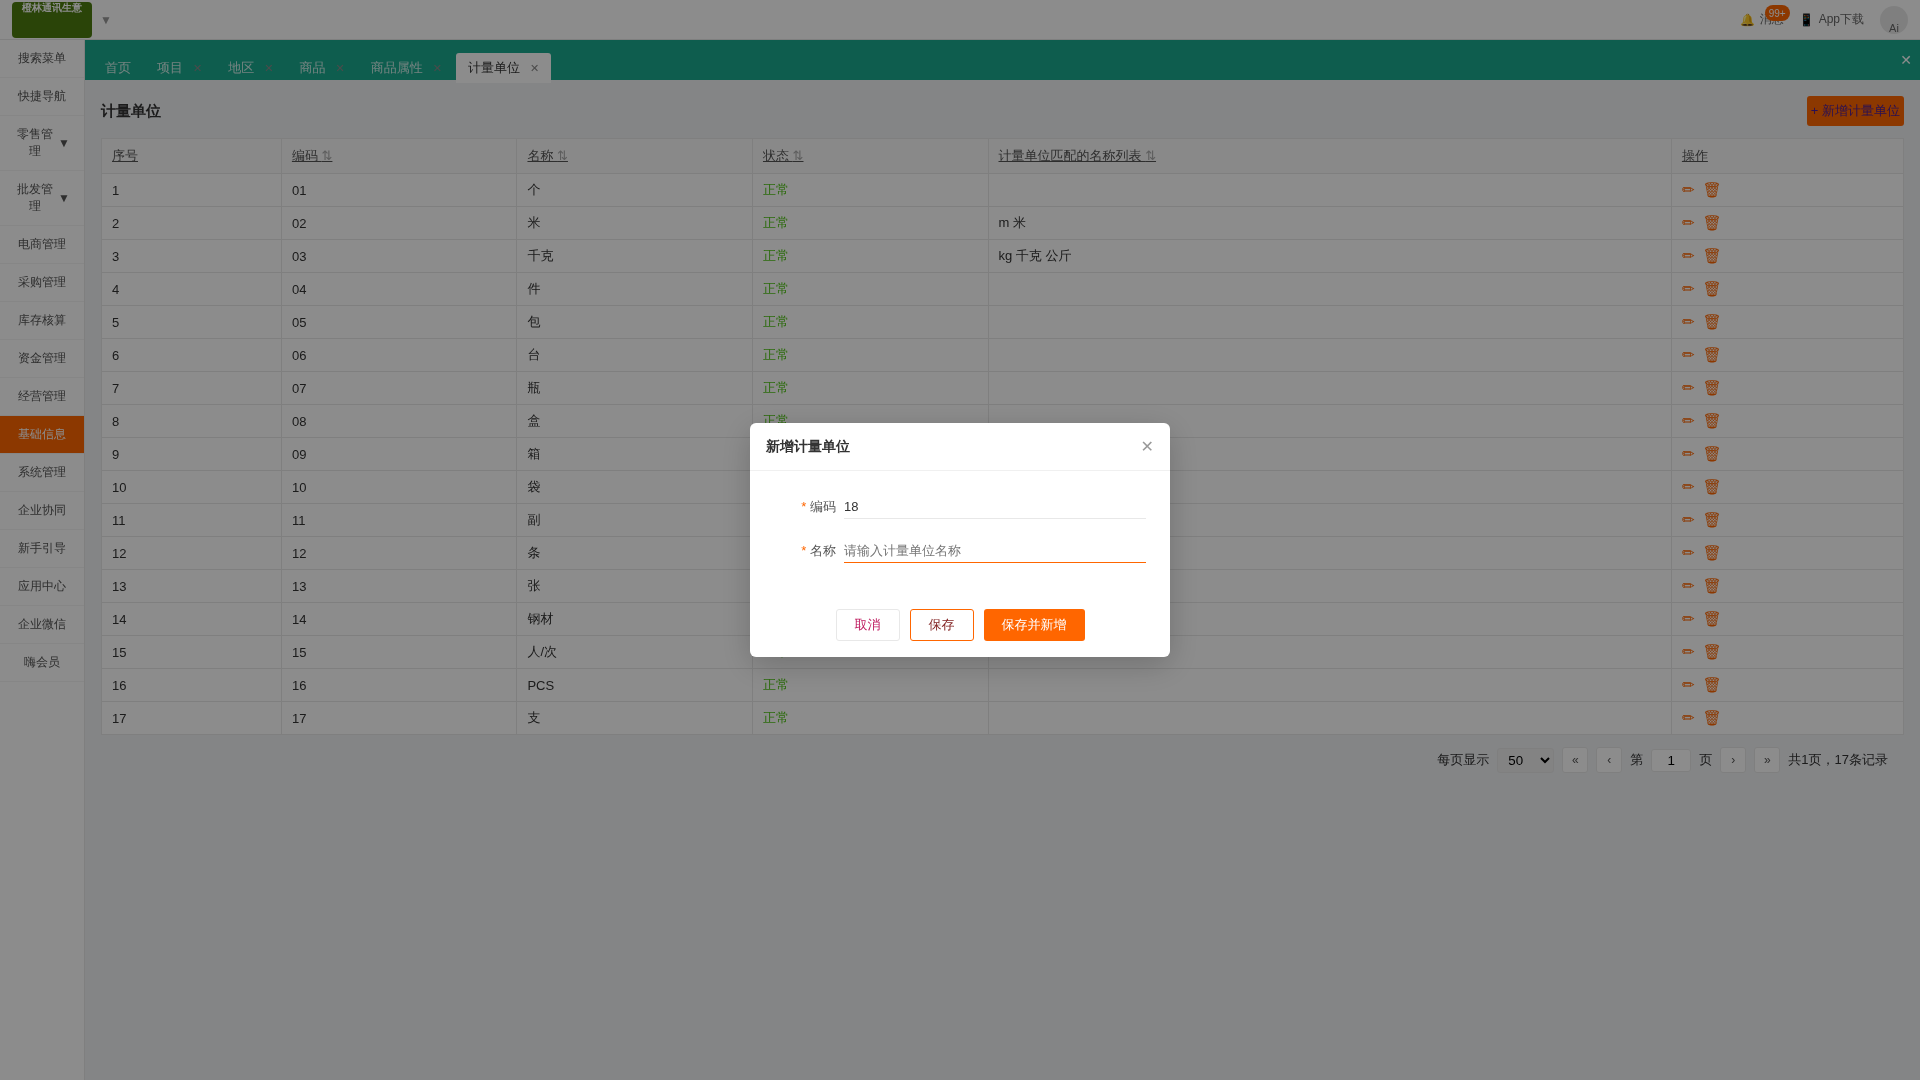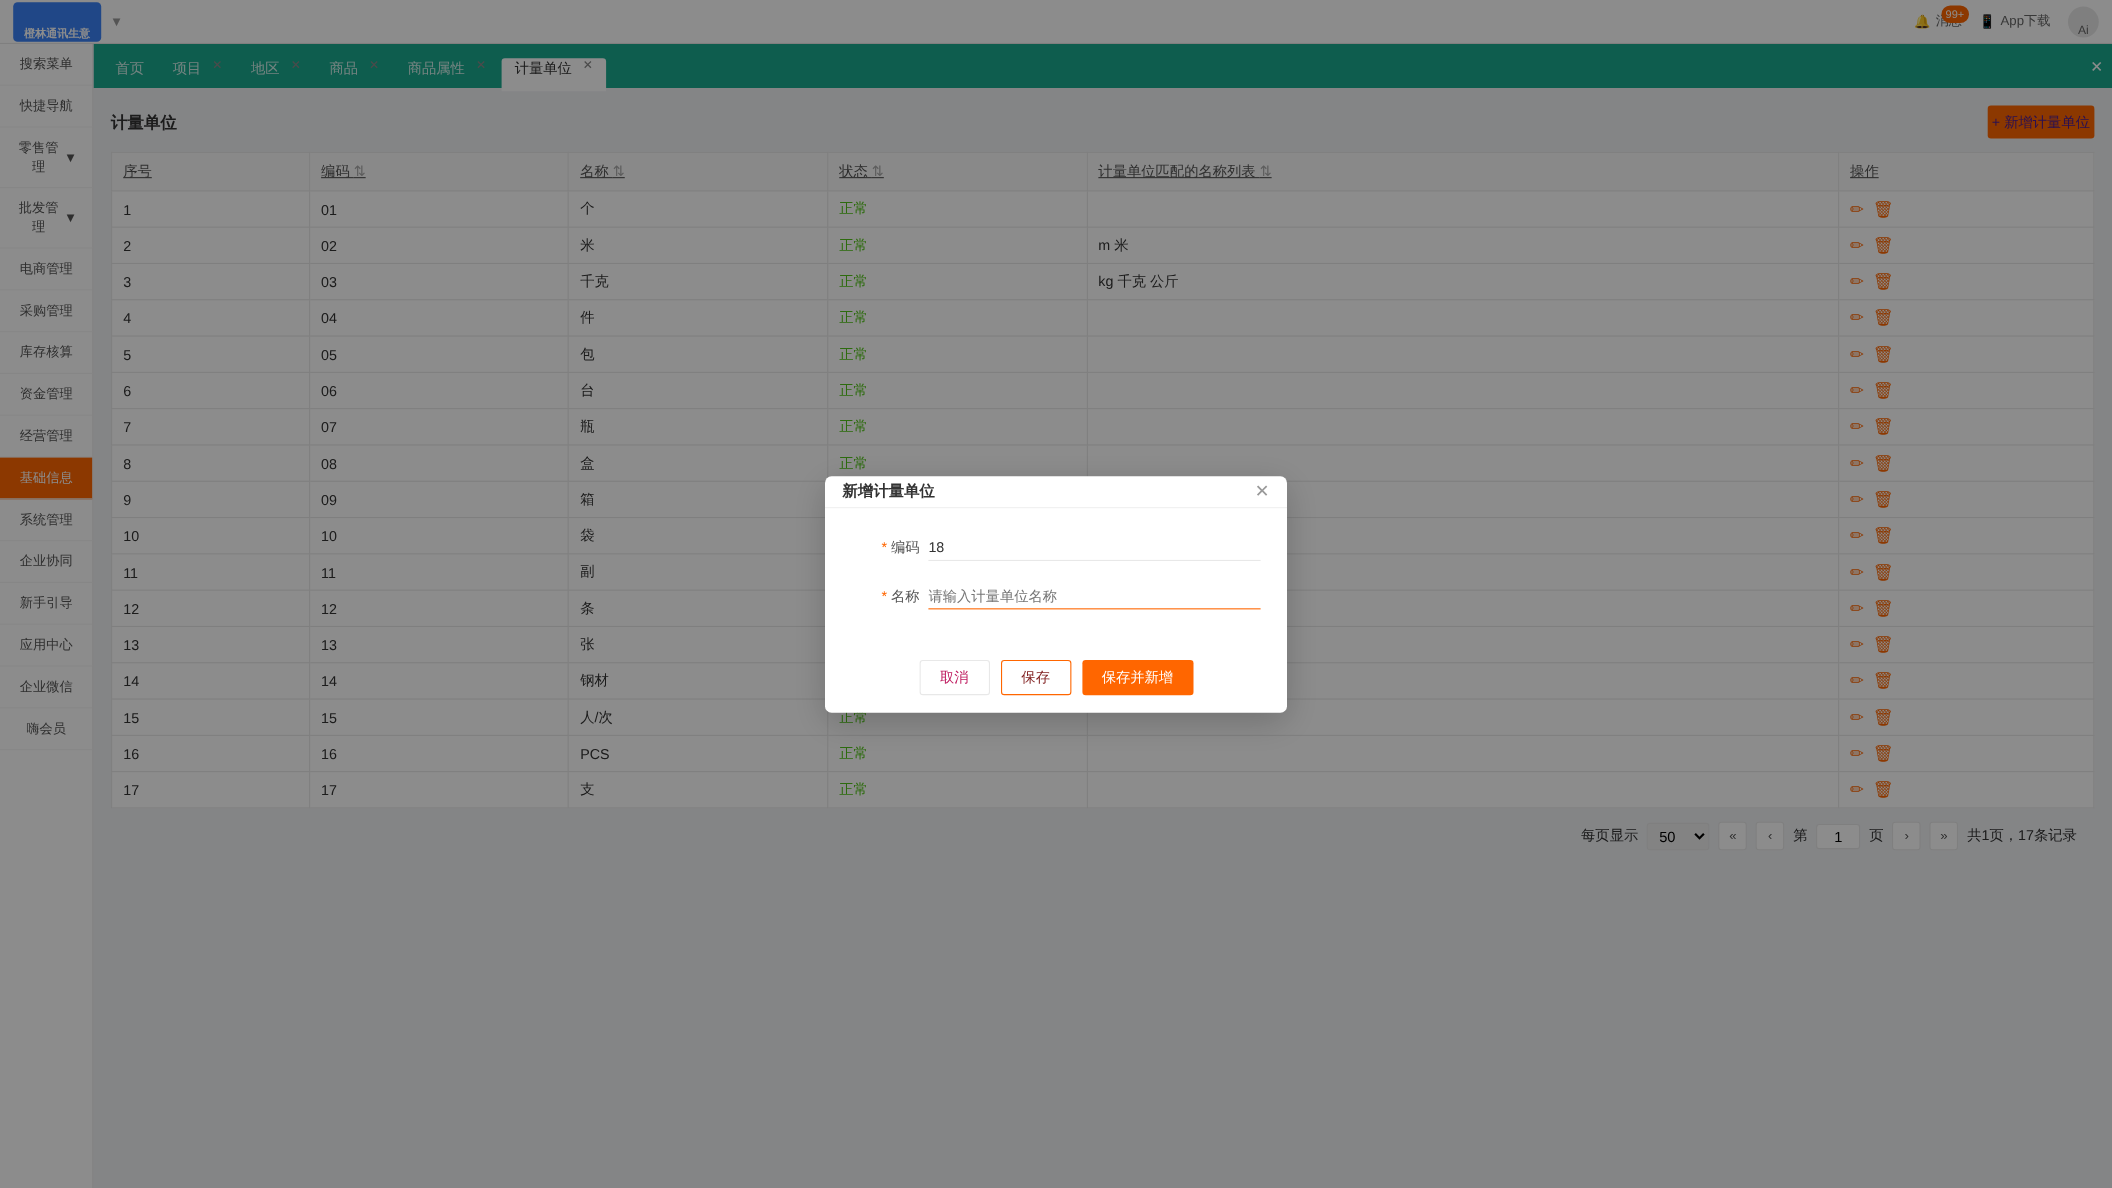--- a/index.html
+++ b/index.html
@@ -4,41 +4,41 @@
   <style>
     * { box-sizing: border-box; margin: 0; padding: 0; }
     body { font-family: "Microsoft YaHei", "PingFang SC", sans-serif; font-size: 13px; background: #f0f0f0; color: #333; }
 
     
     .app-wrapper { display: flex; flex-direction: column; height: 1080px; width: 1920px; overflow: hidden; }
 
     
     .topbar { height: 40px; background: #fff; display: flex; align-items: center; justify-content: space-between; padding: 0 12px; border-bottom: 1px solid #e8e8e8; flex-shrink: 0; }
     .topbar-left { display: flex; align-items: center; gap: 8px; }
-    .logo-box { width: 80px; height: 36px; background: #3b82f6; border-radius: 4px; display: flex; align-items: flex-end; justify-content: center; color: white; font-size: 12px; font-weight: bold; }
+    .logo-box { width: 80px; height: 36px; background: #4d7c0f; border-radius: 4px; display: flex; align-items: flex-start; justify-content: center; color: white; font-size: 12px; font-weight: bold; }
     .topbar-right { display: flex; align-items: center; gap: 16px; }
     .topbar-right .badge-btn { position: relative; display: flex; align-items: center; gap: 4px; color: #666; font-size: 12px; cursor: pointer; }
     .badge { background: #f60; color: white; font-size: 10px; border-radius: 8px; padding: 0 4px; min-width: 16px; height: 16px; display: flex; align-items: center; justify-content: center; position: absolute; top: -6px; right: -6px; }
     .avatar-box { width: 28px; height: 28px; border-radius: 50%; background: #e8e8e8; display: flex; align-items: flex-end; justify-content: center; color: #666; font-size: 11px; }
 
     
     .main-layout { display: flex; flex: 1; overflow: hidden; }
 
     
     .sidebar { width: 85px; background: #fff; border-right: 1px solid #e8e8e8; display: flex; flex-direction: column; flex-shrink: 0; overflow-y: auto; }
     .sidebar-item { padding: 10px 14px; text-align: center; cursor: pointer; font-size: 12px; color: #555; border-bottom: 1px solid #f5f5f5; }
     .sidebar-item.active { background: #f60; color: white; }
     .sidebar-item.has-arrow { display: flex; align-items: center; justify-content: center; gap: 2px; }
 
     
     .content-area { flex: 1; display: flex; flex-direction: column; overflow: hidden; background: #f0f2f5; }
 
     
     .tab-bar { height: 40px; background: #1aaa8f; display: flex; align-items: center; padding: 0 8px; gap: 2px; flex-shrink: 0; }
-    .tab-item { height: 30px; padding: 0 12px; border-radius: 3px 3px 0 0; display: flex; gap: 6px; cursor: pointer; font-size: 13px; color: rgba(255,255,255,0.8); margin-top: 16px; }
+    .tab-item { height: 30px; padding: 0 12px; border-radius: 3px 3px 0 0; display: flex; align-items: center; gap: 6px; cursor: pointer; font-size: 13px; color: rgba(255,255,255,0.8); margin-top: 16px; }
     .tab-item.active { background: #fff; color: #333; }
 
     
     .page-content { flex: 1; padding: 16px; overflow-y: auto; position: relative; }
 
     
     .page-title-row { display: flex; align-items: center; justify-content: space-between; margin-bottom: 12px; }
     .page-title { font-size: 15px; font-weight: bold; color: #333; }
     .btn-add { background: #f60; color: #4c1d95; border: none; padding: 6px 4px; border-radius: 3px; cursor: pointer; font-size: 13px; }
 
@@ -55,21 +55,21 @@
     .pagination-bar { display: flex; align-items: center; justify-content: flex-end; padding: 12px 16px; gap: 8px; background: #f0f2f5; }
     .pagination-bar select { border: 1px solid #e8e8e8; padding: 3px 6px; border-radius: 3px; }
     .page-btn { width: 26px; height: 26px; display: flex; align-items: center; justify-content: center; border: 1px solid #e8e8e8; background: #fff; cursor: pointer; border-radius: 3px; font-size: 12px; color: #555; }
     .page-input { width: 40px; border: 1px solid #e8e8e8; text-align: center; padding: 3px; border-radius: 3px; }
 
     
     .overlay { position: fixed; top: 0; left: 0; width: 100%; height: 100%; background: rgba(0,0,0,0.45); z-index: 100; display: flex; align-items: center; justify-content: center; }
 
     
     .modal { background: #fff; border-radius: 6px; width: 420px; box-shadow: 0 8px 32px rgba(0,0,0,0.2); position: relative; }
-    .modal-header { padding: 4px 16px; border-bottom: 1px solid #f0f0f0; display: flex; align-items: center; justify-content: space-between; }
+    .modal-header { padding: 14px 16px; border-bottom: 1px solid #f0f0f0; display: flex; align-items: center; justify-content: space-between; }
     .modal-title { font-size: 14px; font-weight: bold; color: #333; }
     .modal-close { cursor: pointer; color: #999; font-size: 16px; }
     .modal-body { padding: 24px 24px 16px; }
     .form-row { display: flex; align-items: center; margin-bottom: 20px; }
     .form-label { width: 70px; text-align: right; font-size: 13px; color: #555; padding-right: 8px; }
     .form-label.required::before { content: "* "; color: #f60; }
     .form-input { flex: 1; border: none; border-bottom: 1px solid #e8e8e8; padding: 4px 0; font-size: 13px; outline: none; color: #333; }
     .form-input.name-input { border-bottom-color: #f60; }
     .modal-footer { padding: 10px 16px 16px; display: flex; justify-content: center; gap: 10px; }
     .btn-cancel { padding: 6px 18px; border: 1px solid #e8e8e8; background: #fff; border-radius: 3px; cursor: pointer; font-size: 13px; color: #be185d; }

